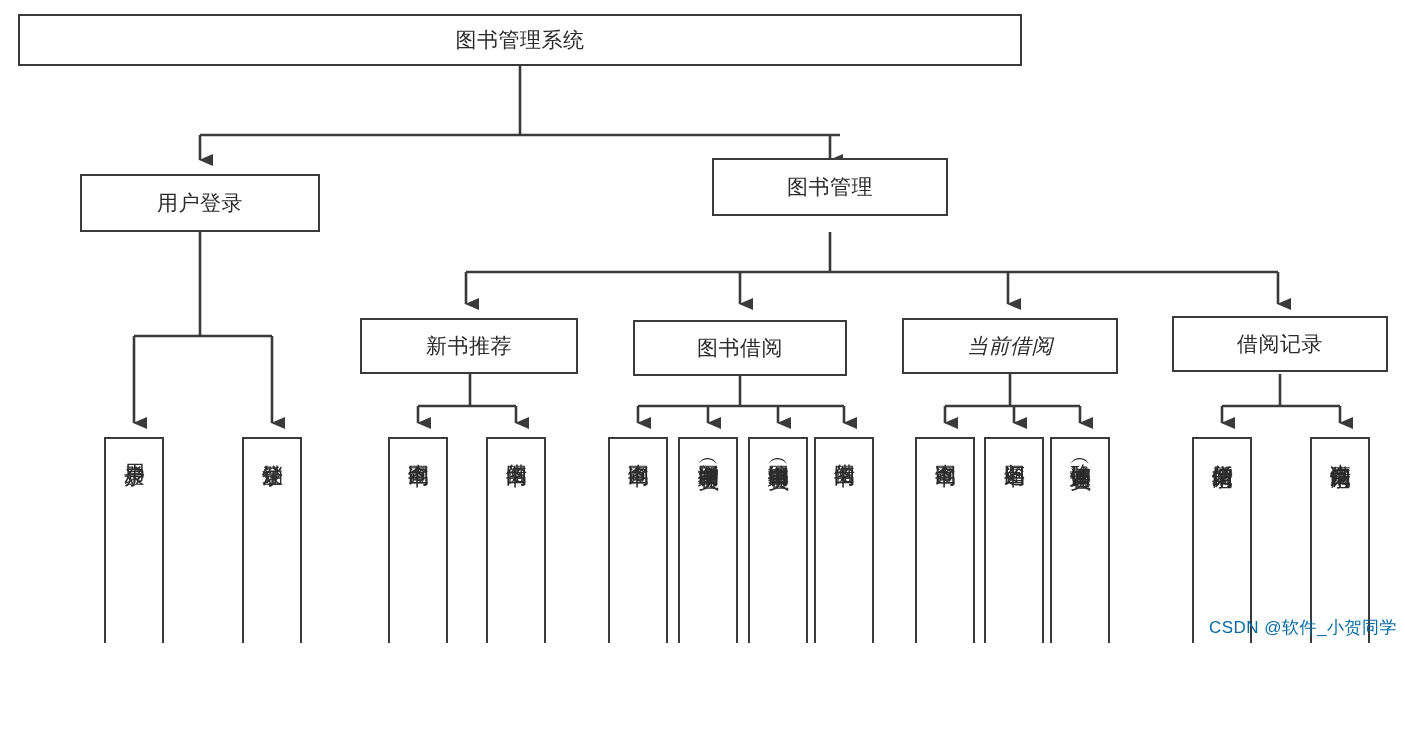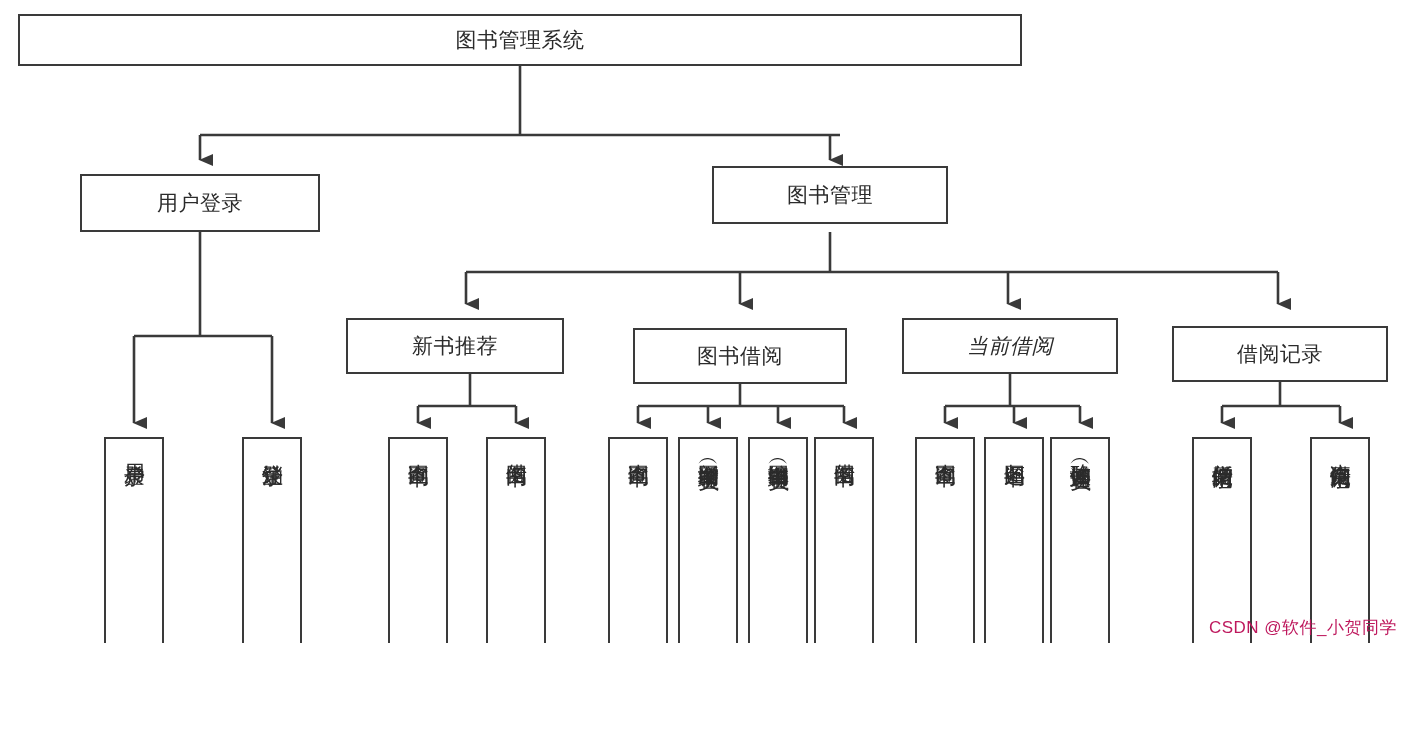--- a/index.html
+++ b/index.html
@@ -49,21 +49,21 @@
     font-size: 21px;
     line-height: 1.18;
     letter-spacing: 1px;
     white-space: nowrap;
   }
   .watermark {
     position: absolute;
     right: 8px;
     bottom: 4px;
     font-size: 17px;
-    color: #be185d;
+    color: #0369a1;
     letter-spacing: 0.5px;
     white-space: nowrap;
     pointer-events: none;
   }
 </style>
 </head>
 <body>
 
 <div id="canvas">
 
@@ -129,34 +129,34 @@
     </g>
   </svg>
 
   <div class="node horiz" style="left:18px; top:14px; width:1004px; height:52px;">
     <span>图书管理系统</span>
   </div>
 
   <div class="node horiz" style="left:80px; top:174px; width:240px; height:58px;">
     <span>用户登录</span>
   </div>
-  <div class="node horiz" style="left:712px; top:166px; width:236px; height:58px;">
+  <div class="node horiz" style="left:712px; top:158px; width:236px; height:58px;">
     <span>图书管理</span>
   </div>
 
-  <div class="node horiz" style="left:346px; top:318px; width:218px; height:56px;">
+  <div class="node horiz" style="left:360px; top:318px; width:218px; height:56px;">
     <span>新书推荐</span>
   </div>
-  <div class="node horiz" style="left:633px; top:328px; width:214px; height:56px;">
+  <div class="node horiz" style="left:633px; top:320px; width:214px; height:56px;">
     <span>图书借阅</span>
   </div>
   <div class="node horiz" style="left:902px; top:318px; width:216px; height:56px;font-style:italic;">
     <span>当前借阅</span>
   </div>
-  <div class="node horiz" style="left:1172px; top:326px; width:216px; height:56px;">
+  <div class="node horiz" style="left:1172px; top:316px; width:216px; height:56px;">
     <span>借阅记录</span>
   </div>
 
   <div class="node vert" style="left:104px; top:437px; width:60px; height:297px;">
     <span class="vert-label">用户登录</span>
   </div>
   <div class="node vert" style="left:242px; top:437px; width:60px; height:297px;">
     <span class="vert-label">注销登录</span>
   </div>
 

